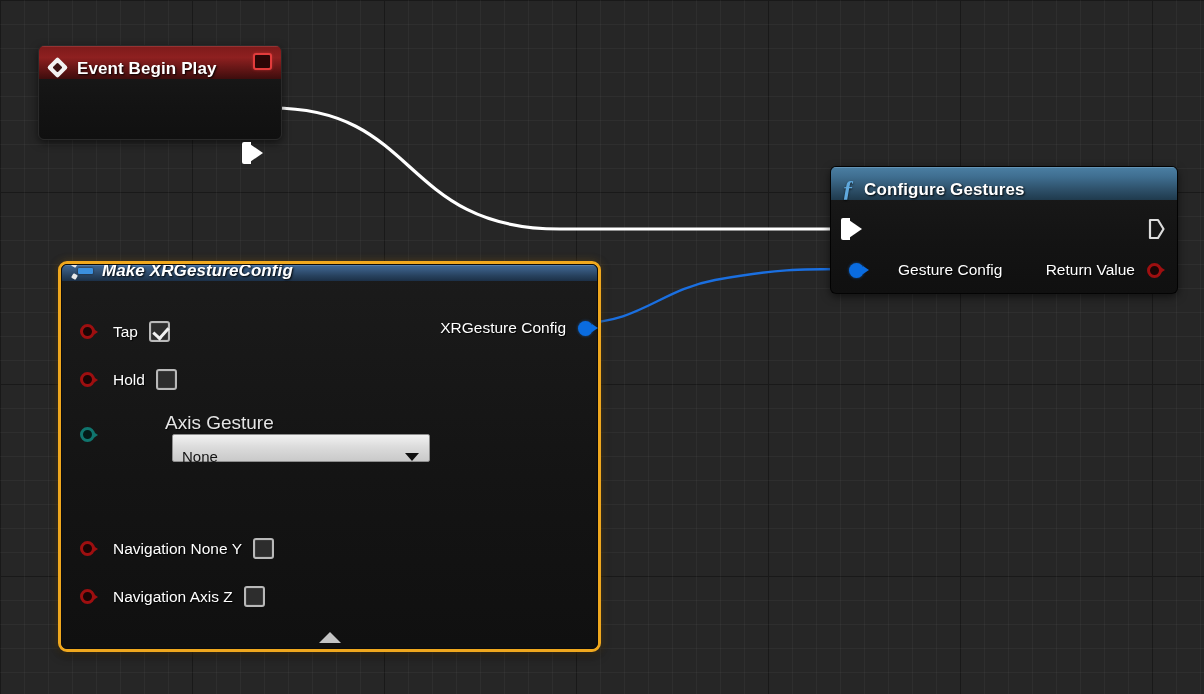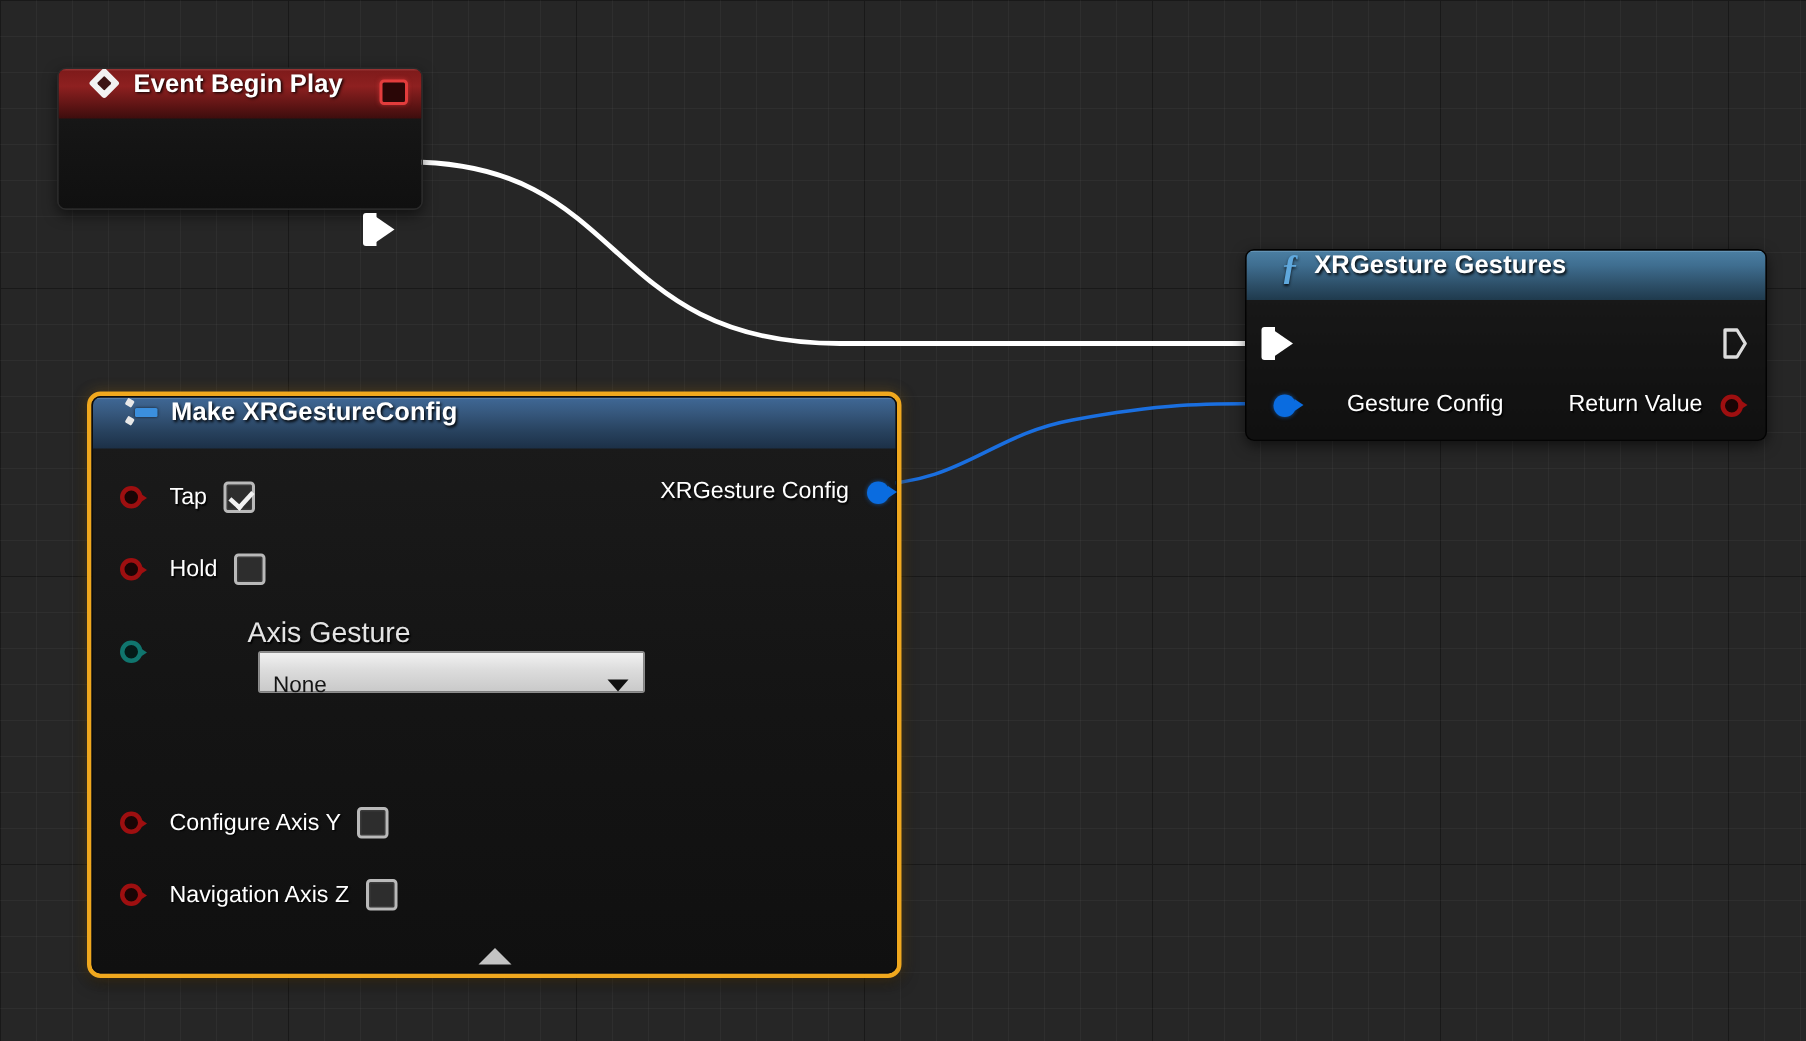--- a/index.html
+++ b/index.html
@@ -36,22 +36,22 @@
     inset: 0;
     border-radius: 6px;
     overflow: hidden;
     background: linear-gradient(to bottom, #1b1b1b 0%, #141414 55%, #101010 100%);
     border: 1px solid rgba(0,0,0,0.85);
   }
   .title {
     position: relative;
     height: 33px;
     display: flex;
-    align-items: flex-start;
-    padding-left: 21px;
+    align-items: flex-end;
+    padding-left: 9px;
     color: #ffffff;
     font-size: 17px;
     font-weight: bold;
     text-shadow: 1px 1px 2px rgba(0,0,0,0.95);
     letter-spacing: 0.1px;
   }
   .title-text { white-space: nowrap; }
   .body { position: relative; }
 
   
@@ -176,21 +176,22 @@
   #node-make {
     left: 58px; top: 261px; width: 543px; height: 391px;
     border: 3px solid #f0a81e;
     border-radius: 9px;
     box-shadow: 0 0 9px rgba(240,168,30,0.25), 0 3px 10px rgba(0,0,0,0.6);
   }
   #node-make .node-inner { border: 1px solid #0c0c0c; }
   #node-make .title {
     background: linear-gradient(to bottom, #3f6896 0%, #37597f 28%, #27415d 68%, #1c3047 100%);
     box-shadow: inset 0 1px 0 rgba(175,205,235,0.22);
-    height: 34px;
+    height: 16px;
+    font-style: italic;
   }
   .make-icon {
     width: 22px; height: 20px;
     margin-right: 9px;
     position: relative;
     flex: 0 0 auto;
   }
   .make-icon .bar {
     position: absolute;
     left: 7px; top: 7px;
@@ -289,21 +290,21 @@
     <div id="delegate-pin"></div>
     <div id="event-exec-out">
       <div class="exec-filled"></div>
     </div>
   </div>
 
   <div class="node" id="node-configure">
     <div class="node-inner">
       <div class="title">
         <span class="f-icon">ƒ</span>
-        <span class="title-text">XRGesture Gestures</span>
+        <span class="title-text">Configure Gestures</span>
       </div>
       <div class="body"></div>
     </div>
 
     <div class="pin-row" style="left:16px; top:52px;">
       <div class="exec-filled"></div>
     </div>
 
     <div class="pin-row" style="right:13px; top:52px;">
       <div class="exec-hollow">
@@ -373,21 +374,21 @@
     <div class="dropdown" style="position:absolute; left:111px; top:170px;">
       <span>None</span>
       <span class="dropdown-caret"></span>
     </div>
 
 
     <div class="pin-row" style="left:19px; top:274px;">
       <span class="pin-circle hollow-red">
         <span class="pin-arrow arrow-red" style="left:9px;"></span>
       </span>
-      <span class="pin-label" style="margin-left:15px;">Configure Axis Y</span>
+      <span class="pin-label" style="margin-left:15px;">Navigation None Y</span>
       <span class="checkbox" style="margin-left:8px;"></span>
     </div>
 
     <div class="pin-row" style="left:19px; top:322px;justify-content:space-between;">
       <span class="pin-circle hollow-red">
         <span class="pin-arrow arrow-red" style="left:9px;"></span>
       </span>
       <span class="pin-label" style="margin-left:15px;">Navigation Axis Z</span>
       <span class="checkbox" style="margin-left:8px;"></span>
     </div>

